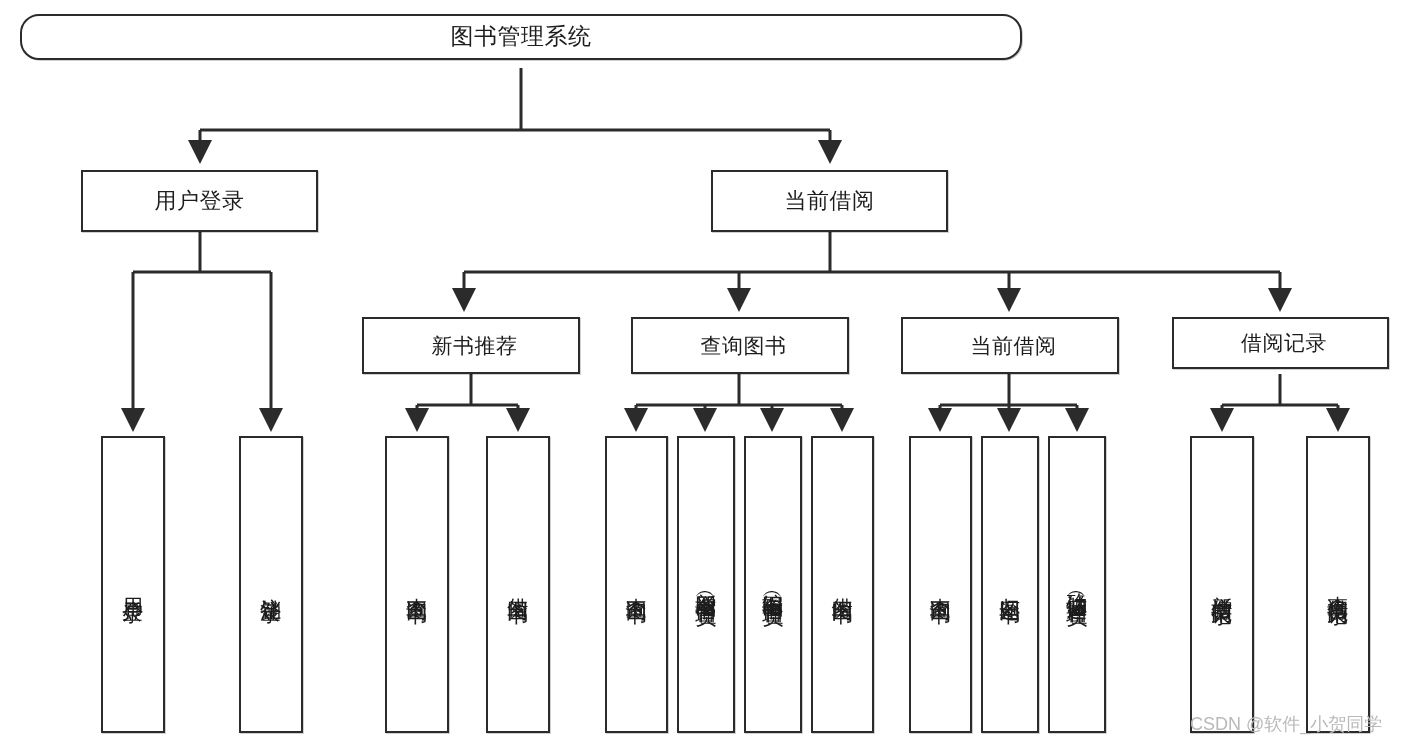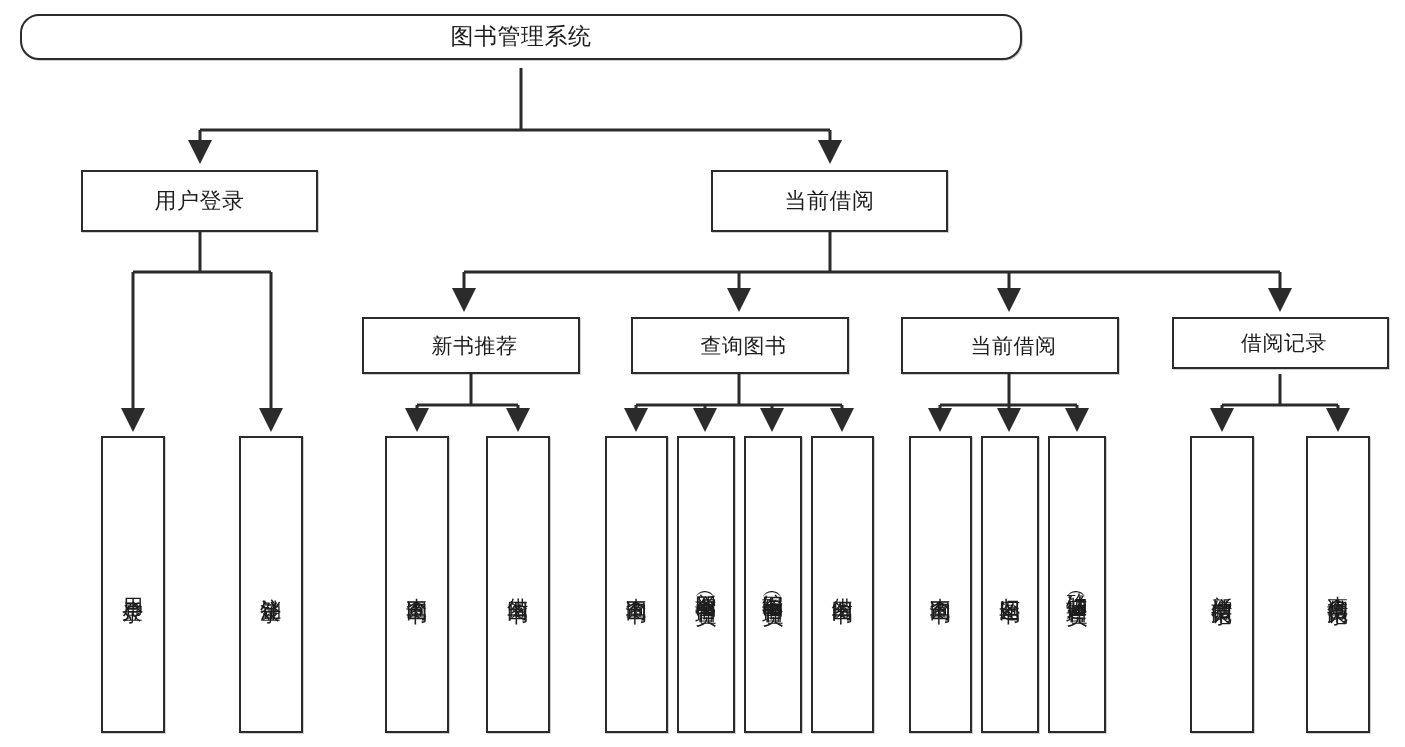--- a/index.html
+++ b/index.html
@@ -198,14 +198,15 @@
   </div>
 
   <div class="node leaf" style="left:1190px; top:436px; width:64px; height:297px;">
     <span class="node-label">新增借阅记录</span>
   </div>
 
   <div class="node leaf" style="left:1306px; top:436px; width:64px; height:297px;">
     <span class="node-label">查询借阅记录</span>
   </div>
 
+  <div class="watermark">CSDN @软件_小贺同学</div>
 
 </div>
 
 </body></html>

